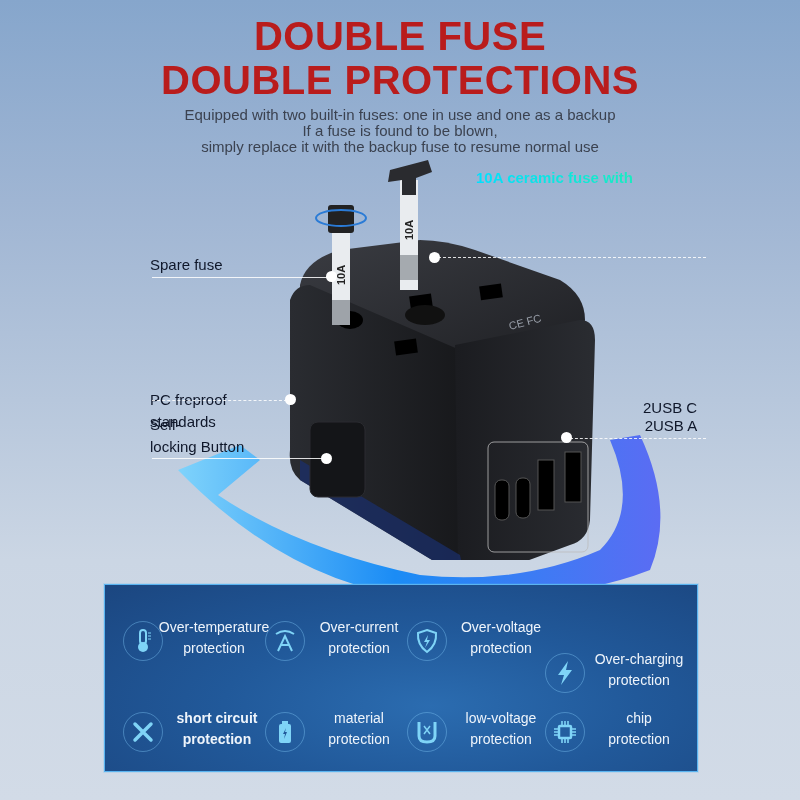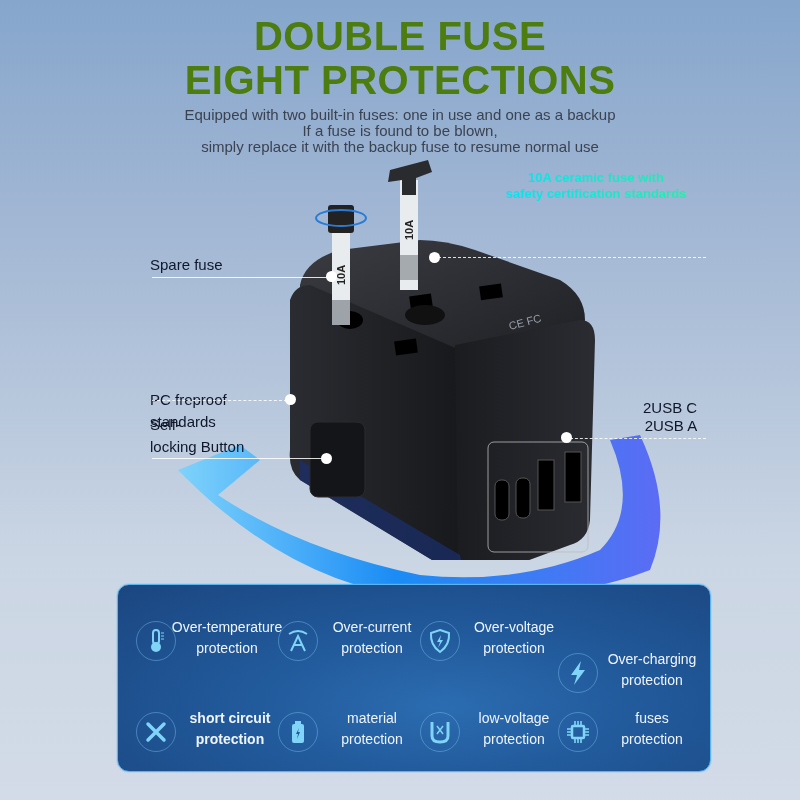--- a/index.html
+++ b/index.html
@@ -1,42 +1,42 @@
 <!DOCTYPE html>
 <html><head>
 <meta charset="utf-8">
 <style>
   html, body { margin:0; padding:0; }
   body { width:800px; height:800px; overflow:hidden; position:relative;
          font-family:"Liberation Sans", sans-serif;
          background: linear-gradient(180deg, #86a6cc 0%, #9fb5d3 25%, #b7c7dc 50%, #cbd6e4 70%, #d2dbe7 100%); }
   .abs { position:absolute; }
-  .title { left:0; width:800px; text-align:center; font-weight:bold; color:#4d7c0f; font-size:40px; line-height:44px; letter-spacing:0.5px; }
+  .title { left:0; width:800px; text-align:center; font-weight:bold; color:#b91c1c; font-size:40px; line-height:44px; letter-spacing:0.5px; }
   .sub { left:0; width:870px; text-align:center; color:#3b4250; font-size:15px; line-height:18px; }
-  .callout-cyan { left:476px; top:170px; width:240px; font-weight:bold; font-size:13px; line-height:16px;
-     background: linear-gradient(90deg, #00e0ff, #27f0a0); -webkit-background-clip:text; background-clip:text; color:transparent;text-align:center; }
+  .callout-cyan { left:476px; top:170px; width:240px; font-weight:bold; font-size:15px; line-height:16px;
+     background: linear-gradient(90deg, #00e0ff, #27f0a0); -webkit-background-clip:text; background-clip:text; color:transparent; }
   .label { color:#0f172a; font-size:15px; line-height:22px; }
   .dash { border-top:1px dashed rgba(255,255,255,0.85); height:0; }
   .solid { border-top:1px solid rgba(255,255,255,0.85); height:0; }
   .dot { width:11px; height:11px; background:#fff; border-radius:50%; }
   
-  .panel { left:117px; top:584px; width:592px; height:186px; border-radius:12px;
+  .panel { left:104px; top:584px; width:592px; height:186px; border-radius:0;
      background: radial-gradient(ellipse at 55% 65%, #2b6cb0 0%, #21599a 45%, #1b4680 100%);
      border:1px solid #5ab4f0; box-shadow: 0 0 0 1px rgba(90,180,240,0.2); }
   .feat { position:absolute; width:140px; height:60px; }
   .ficon { position:absolute; left:0; top:4px; width:38px; height:38px; border-radius:50%;
            border:1px solid rgba(120,190,240,0.45); }
   .ficon svg { position:absolute; left:6px; top:6px; width:26px; height:26px; }
   .ftext { position:absolute; left:38px; top:0; width:112px; text-align:center; color:#eef4fb; font-size:14px; line-height:21px; }
 </style>
 </head>
 <body>
 
 <div class="abs title" style="top:14px;">DOUBLE FUSE</div>
-<div class="abs title" style="top:58px;">EIGHT PROTECTIONS</div>
+<div class="abs title" style="top:58px;">DOUBLE PROTECTIONS</div>
 <div class="abs sub" style="top:106px; left:-35px;">Equipped with two built-in fuses: one in use and one as a backup</div>
 <div class="abs sub" style="top:122px; left:-35px;">If a fuse is found to be blown,</div>
 <div class="abs sub" style="top:138px; left:-35px;">simply replace it with the backup fuse to resume normal use</div>
 
 <svg class="abs" style="left:0; top:380px;" width="800" height="220">
   <defs>
     <linearGradient id="shg" x1="0" y1="0" x2="1" y2="0">
       <stop offset="0" stop-color="#7fd3fb"></stop>
       <stop offset="0.45" stop-color="#1b8cf5"></stop>
       <stop offset="1" stop-color="#5b6cf3"></stop>
@@ -90,21 +90,20 @@
   <ellipse cx="81" cy="58" rx="25" ry="8" fill="none" stroke="#2a7bd6" stroke-width="2"></ellipse>
   <text x="85" y="125" fill="#222" font-size="11" font-weight="bold" font-family="Liberation Sans, sans-serif" transform="rotate(-90 85 125)">10A</text>
   <rect x="140" y="20" width="18" height="110" fill="#e9ecef"></rect>
   <rect x="140" y="95" width="18" height="25" fill="#a5aaaf"></rect>
   <path d="M130,10 L168,0 L172,12 L156,18 L156,35 L142,35 L142,20 L128,22 Z" fill="#2a2b2f"></path>
   <text x="153" y="80" fill="#222" font-size="11" font-weight="bold" font-family="Liberation Sans, sans-serif" transform="rotate(-90 153 80)">10A</text>
 </svg>
 
 <div class="abs callout-cyan">
   <div>10A ceramic fuse with</div>
-  <div>safety certification standards</div>
 </div>
 <div class="abs dash" style="left:438px; top:257px; width:268px;"></div>
 <div class="abs dot" style="left:429px; top:252px;"></div>
 
 <div class="abs label" style="left:150px; top:254px;">Spare fuse</div>
 <div class="abs solid" style="left:152px; top:277px; width:180px;"></div>
 <div class="abs dot" style="left:326px; top:271px;"></div>
 
 <div class="abs label" style="left:150px; top:356px;margin-top:33px;">
   <div>PC freproof</div>
@@ -223,17 +222,17 @@
   </div>
 
   <div class="feat" style="left:440px; top:123px;">
     <div class="ficon">
       <svg viewBox="0 0 26 26">
           <rect x="7" y="7" width="12" height="12" rx="1" fill="none" stroke="#7fd4f7" stroke-width="2.5"></rect>
           <path d="M10,2 L10,6 M13,2 L13,6 M16,2 L16,6 M10,20 L10,24 M13,20 L13,24 M16,20 L16,24 M2,10 L6,10 M2,13 L6,13 M2,16 L6,16 M20,10 L24,10 M20,13 L24,13 M20,16 L24,16" stroke="#7fd4f7" stroke-width="1.6"></path>
         </svg>
     </div>
     <div class="ftext">
-        <div>fuses</div>
+        <div>chip</div>
         <div>protection</div>
       </div>
   </div>
 </div>
 
 </body></html>

